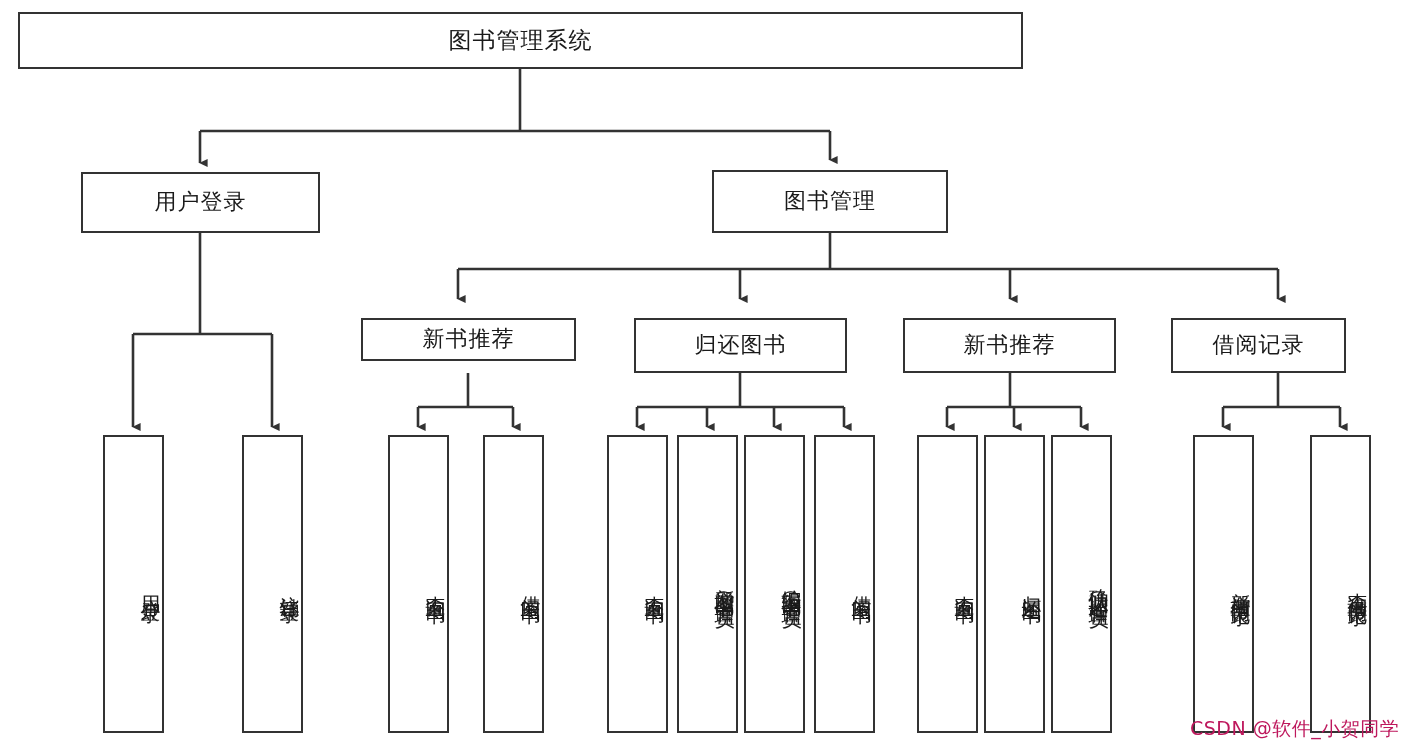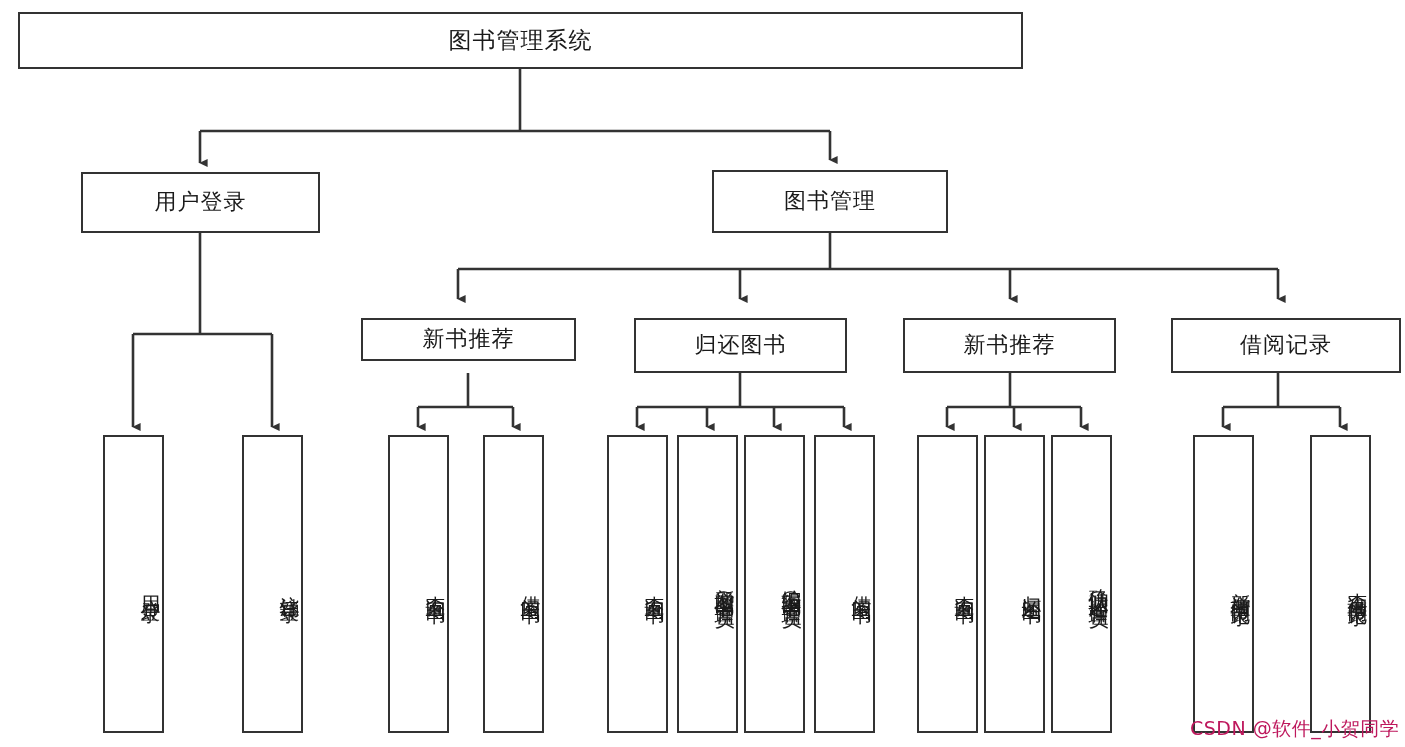--- a/index.html
+++ b/index.html
@@ -137,21 +137,21 @@
 
   <div class="node horiz" style="left:361px; top:318px; width:215px; height:43px;">
     <span>新书推荐</span>
   </div>
   <div class="node horiz" style="left:634px; top:318px; width:213px; height:55px;">
     <span>归还图书</span>
   </div>
   <div class="node horiz" style="left:903px; top:318px; width:213px; height:55px;">
     <span>新书推荐</span>
   </div>
-  <div class="node horiz" style="left:1171px; top:318px; width:230px; height:55px;">
+  <div class="node horiz" style="left:1171px; top:318px; width:175px; height:55px;">
     <span>借阅记录</span>
   </div>
 
   <div class="node vert" style="left:103px; top:435px; width:61px; height:298px;">
     <span class="vtext">用户登录</span>
   </div>
   <div class="node vert" style="left:242px; top:435px; width:61px; height:298px;">
     <span class="vtext">注销登录</span>
   </div>
 

